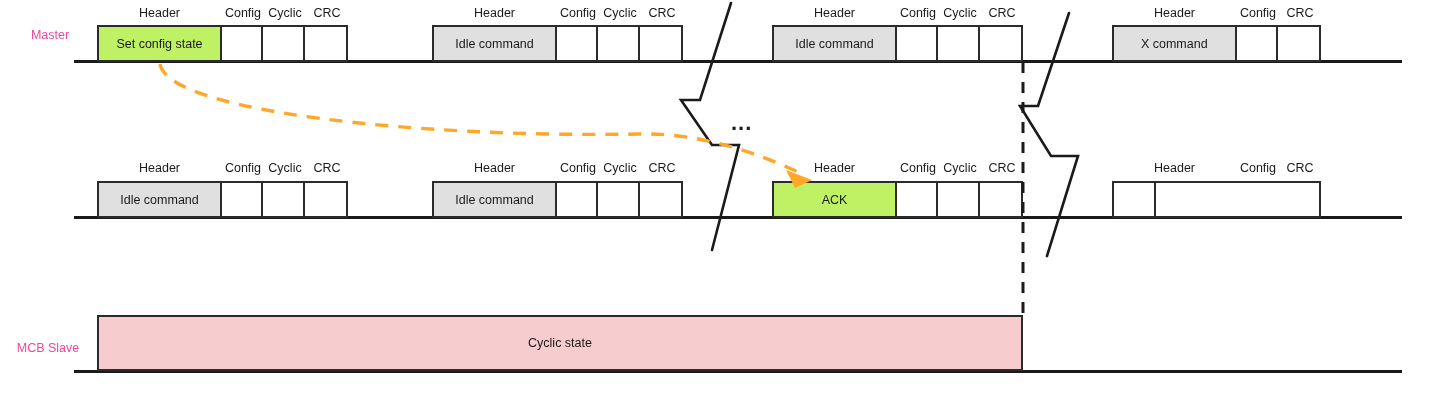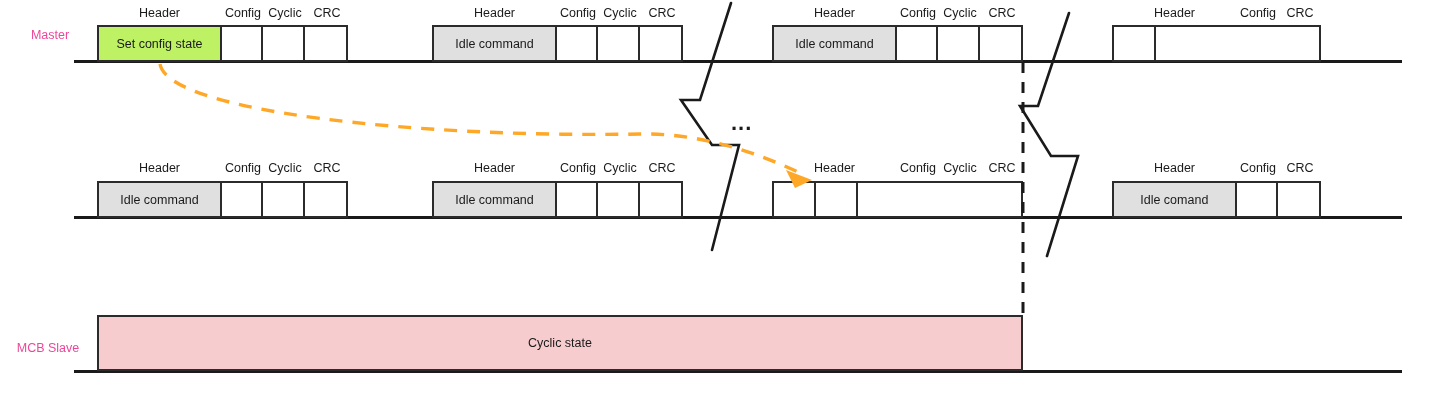--- a/index.html
+++ b/index.html
@@ -146,20 +146,23 @@
       </div>
     <div class="seg blank" style="width:42px;"></div>
     <div class="seg blank" style="width:42px;"></div>
     <div class="seg blank" style="width:42px;"></div>
   </div>
 
   <div class="cell-caption" style="left:1112px; top:6px; width:125px;"><span>Header</span></div>
   <div class="cell-caption" style="left:1237px; top:6px; width:42px;"><span>Config</span></div>
   <div class="cell-caption" style="left:1279px; top:6px; width:42px;"><span>CRC</span></div>
   <div class="frame" style="left:1112px; top:25px; width:209px; height:37px;">
+    <div class="seg hdr-grey" style="width:125px;">
+        <span>X command</span>
+      </div>
     <div class="seg blank" style="width:42px;"></div>
     <div class="seg blank" style="width:42px;"></div>
   </div>
 
   <div class="baseline" style="left:74px; top:216px; width:1328px;"></div>
 
   <div class="cell-caption" style="left:97px; top:161px; width:125px;"><span>Header</span></div>
   <div class="cell-caption" style="left:222px; top:161px; width:42px;"><span>Config</span></div>
   <div class="cell-caption" style="left:264px; top:161px; width:42px;"><span>Cyclic</span></div>
   <div class="cell-caption" style="left:306px; top:161px; width:42px;"><span>CRC</span></div>
@@ -183,32 +186,32 @@
     <div class="seg blank" style="width:42px;"></div>
     <div class="seg blank" style="width:42px;"></div>
     <div class="seg blank" style="width:42px;"></div>
   </div>
 
   <div class="cell-caption" style="left:772px; top:161px; width:125px;"><span>Header</span></div>
   <div class="cell-caption" style="left:897px; top:161px; width:42px;"><span>Config</span></div>
   <div class="cell-caption" style="left:939px; top:161px; width:42px;"><span>Cyclic</span></div>
   <div class="cell-caption" style="left:981px; top:161px; width:42px;"><span>CRC</span></div>
   <div class="frame" style="left:772px; top:181px; width:251px; height:37px;">
+    <div class="seg hdr-orange" style="width:125px;">
+        <span>ACK</span>
+      </div>
     <div class="seg blank" style="width:42px;"></div>
     <div class="seg blank" style="width:42px;"></div>
     <div class="seg blank" style="width:42px;"></div>
   </div>
 
   <div class="cell-caption" style="left:1112px; top:161px; width:125px;"><span>Header</span></div>
   <div class="cell-caption" style="left:1237px; top:161px; width:42px;"><span>Config</span></div>
   <div class="cell-caption" style="left:1279px; top:161px; width:42px;"><span>CRC</span></div>
   <div class="frame" style="left:1112px; top:181px; width:209px; height:37px;">
-    <div class="seg hdr-grey" style="width:125px;">
-        <span>Idle comand</span>
-      </div>
     <div class="seg blank" style="width:42px;"></div>
     <div class="seg blank" style="width:42px;"></div>
   </div>
 
   <div class="baseline" style="left:74px; top:370px; width:1328px;"></div>
 
   <div class="state-bar state-cyclic" style="left:97px; top:315px; width:926px; height:56px;">
     <span>Cyclic state</span>
   </div>
 

